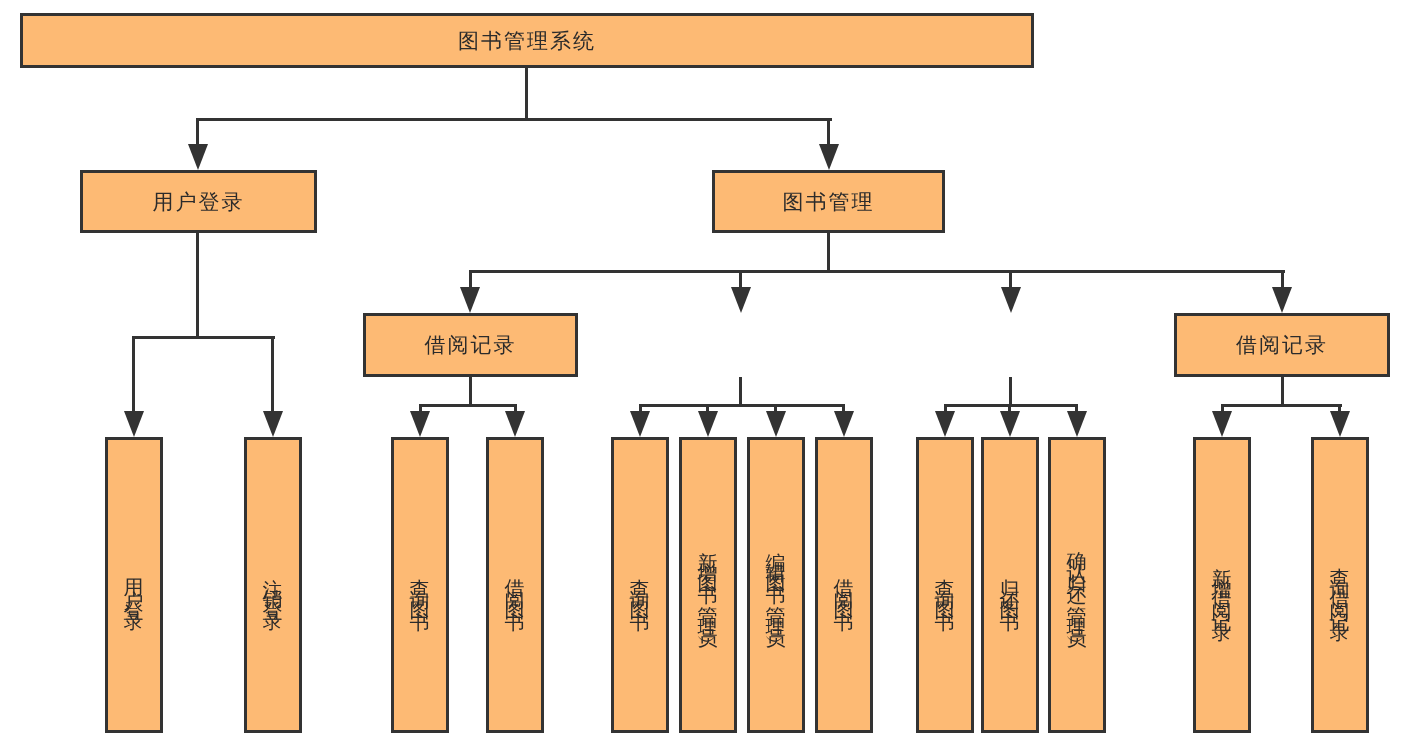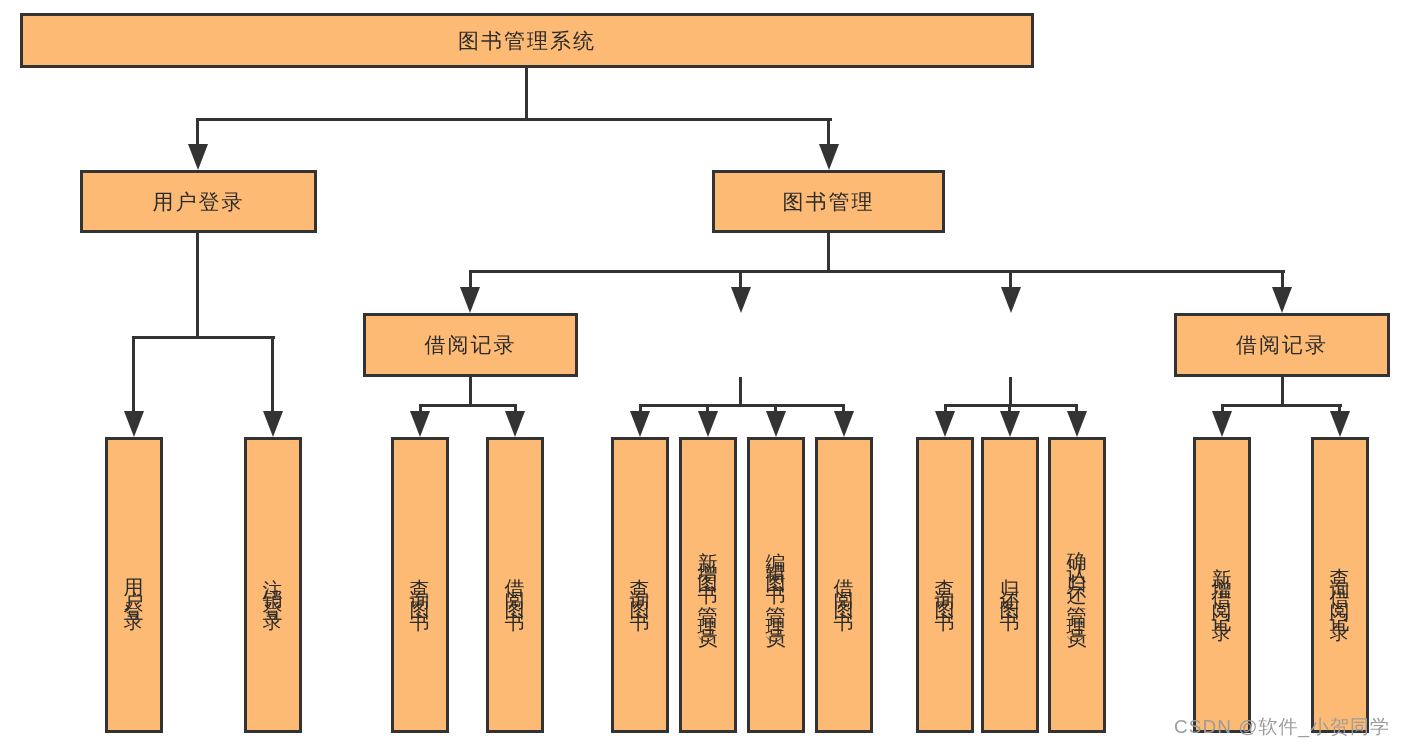--- a/index.html
+++ b/index.html
@@ -165,15 +165,14 @@
     <span class="vtext">确认归还（管理员）</span>
   </div>
 
   <div class="box leaf" style="left:1193px">
     <span class="vtext">新增借阅记录</span>
   </div>
   <div class="box leaf" style="left:1311px">
     <span class="vtext">查询借阅记录</span>
   </div>
 
-  <div class="watermark">CSDN @软件_小贺同学</div>
 
 </div>
 
 </body></html>

